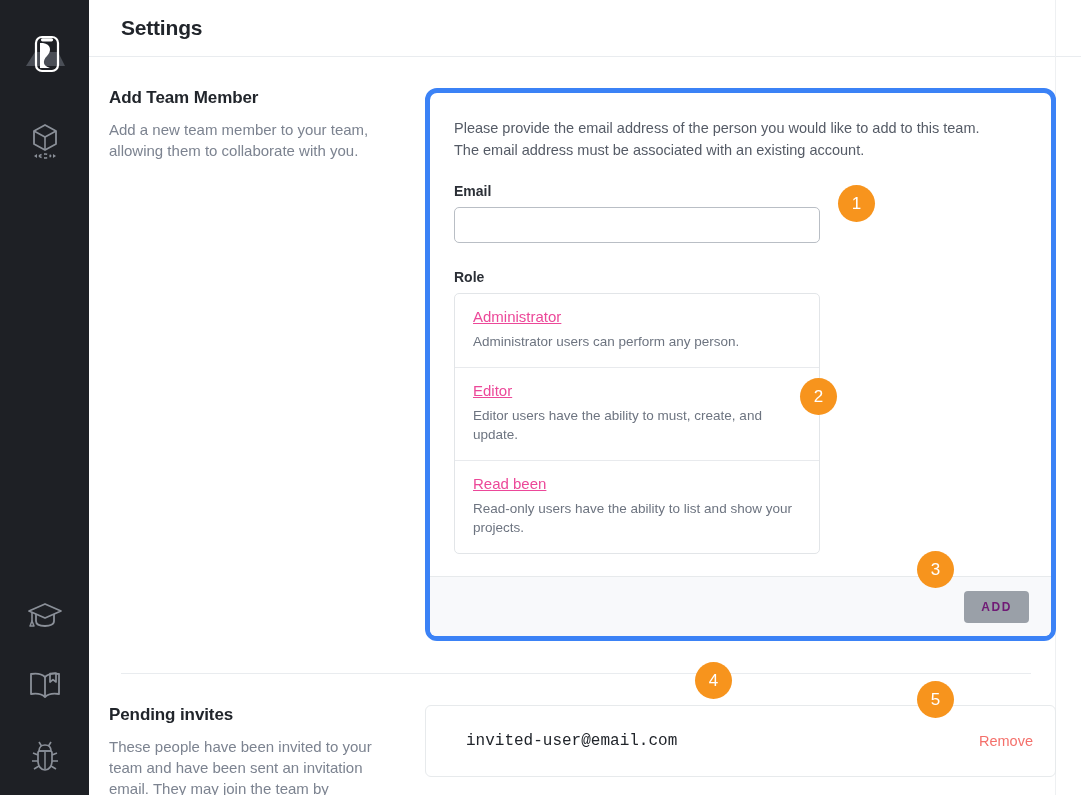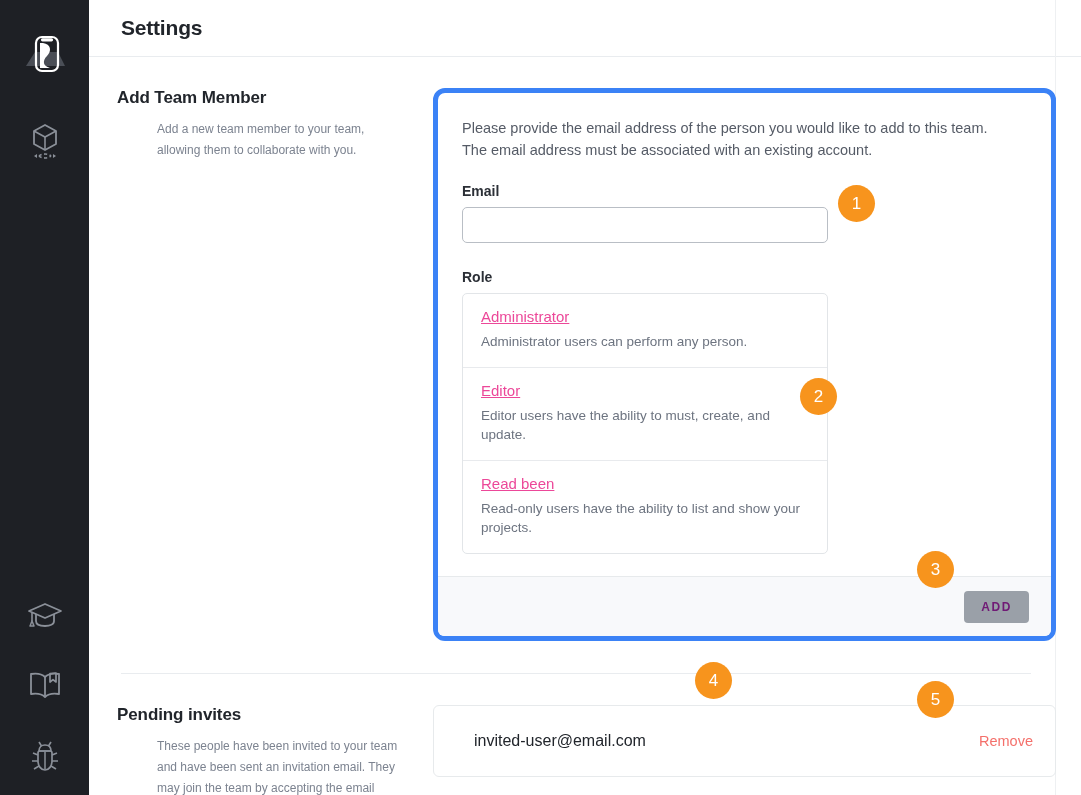--- a/index.html
+++ b/index.html
@@ -68,40 +68,39 @@
     letter-spacing: -0.2px;
   }
 
   .content {
     padding: 0 25px 0 0;
   }
 
   
   .section {
     display: flex;
-    padding: 31px 0 0 28px;
+    padding: 31px 0 0 20px;
     align-items: flex-start;
   }
   .section-desc {
     width: 316px;
     flex: 0 0 316px;
     padding-right: 28px;
   }
   .section-desc h2 {
     font-size: 17px;
     font-weight: bold;
     color: #21252b;
     margin-bottom: 11px;
     letter-spacing: -0.1px;
   }
   .section-desc p {
-    font-size: 12px;
+    font-size: 15px;
     line-height: 21px;
     color: #7c8390;
-    margin-left: 40px;
   }
 
   .card {
     flex: 1 1 auto;
     background: #ffffff;
     border: 5px solid #3b82f6;
     border-radius: 12px;
     position: relative;
   }
   .card-body { padding: 24px 24px 22px 24px; }
@@ -198,20 +197,21 @@
     border-radius: 6px;
     height: 72px;
     display: flex;
     align-items: center;
     padding: 0 22px 0 40px;
     position: relative;
   }
   .invite-email {
     font-size: 16px;
     color: #21252b;
+    font-family: Liberation Mono, monospace;
   }
   .invite-spacer { flex: 1 1 auto; }
   .remove-link {
     font-size: 14.5px;
     color: #f4706b;
     cursor: pointer;
     text-decoration: none;
   }
 
   

